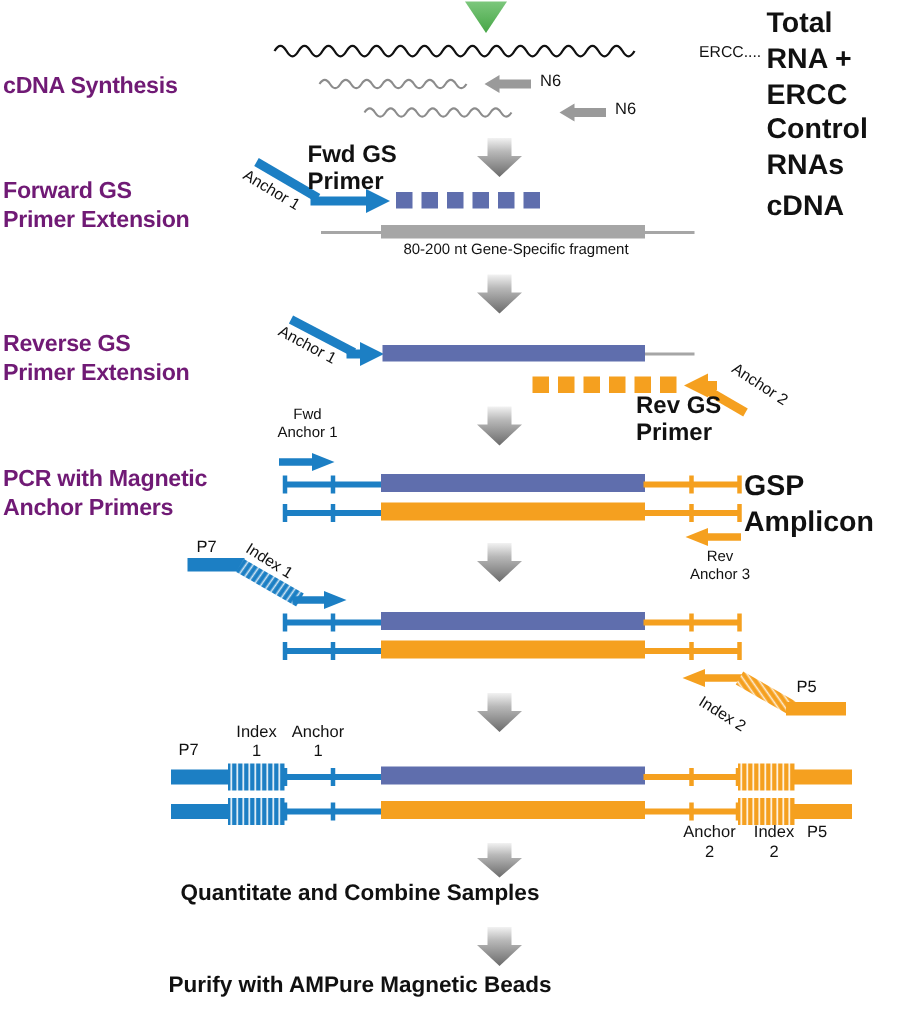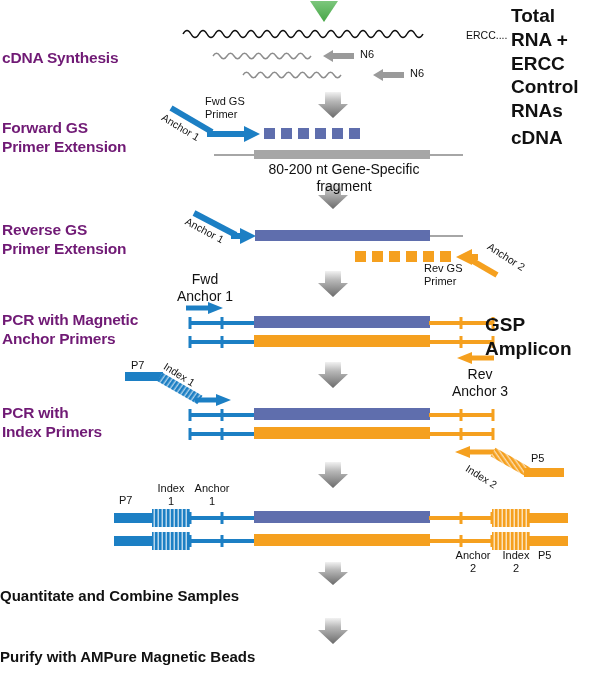--- a/index.html
+++ b/index.html
@@ -28,30 +28,30 @@
   .side-label {
     position: absolute;
     font-size: 19px;
     font-weight: bold;
     line-height: 1.25;
     color: #111;
     white-space: pre-line;
   }
   .small-label {
     position: absolute;
-    font-size: 14px;
+    font-size: 10px;
     line-height: 1.2;
     color: #111;
     text-align: center;
     white-space: pre-line;
   }
   .bold-small {
     position: absolute;
-    font-size: 11px;
-    font-weight: normal;
+    font-size: 16px;
+    font-weight: bold;
     line-height: 1.15;
     color: #111;
     white-space: pre-line;
   }
   .tiny-label {
     position: absolute;
     font-size: 9.5px;
     color: #111;
     white-space: nowrap;
   }
@@ -59,20 +59,21 @@
     position: absolute;
     font-size: 10.5px;
     color: #111;
     white-space: nowrap;
     transform-origin: left top;
   }
   .footer-text {
     position: absolute;
     width: 480px;
     left: 0;
+    text-align: center;
     font-size: 15px;
     font-weight: bold;
     color: #111;
   }
   .aaaa {
     position: absolute;
     font-size: 10.5px;
     color: #111;
     white-space: nowrap;
   }
@@ -303,28 +304,26 @@
     </g>
   </svg>
 
   <div class="step-label" style="left:2px; top:48px;">cDNA Synthesis</div>
   <div class="step-label" style="left:2px; top:118px;">Forward GS
 Primer Extension</div>
   <div class="step-label" style="left:2px; top:220px;">Reverse GS
 Primer Extension</div>
   <div class="step-label" style="left:2px; top:310px;">PCR with Magnetic
 Anchor Primers</div>
-  <div class="step-label" style="left:2px; top:403px;">PCR with
-Index Primers</div>
 
   <div class="side-label" style="left:511px; top:4px;">Total RNA +
 ERCC Control
 RNAs</div>
   <div class="side-label" style="left:511px; top:126px;">cDNA</div>
-  <div class="side-label" style="left:485px; top:313px;">GSP
+  <div class="side-label" style="left:496px; top:313px;">GSP
 Amplicon</div>
 
   <div class="aaaa" style="left:466px; top:29px;">ERCC....</div>
 
   <div class="tiny-label" style="left:360px; top:48px; font-size:11px;">N6</div>
   <div class="tiny-label" style="left:410px; top:67px; font-size:11px;">N6</div>
 
   <div class="bold-small" style="left:205px; top:95px; text-align:left;">Fwd GS
 Primer</div>
 

